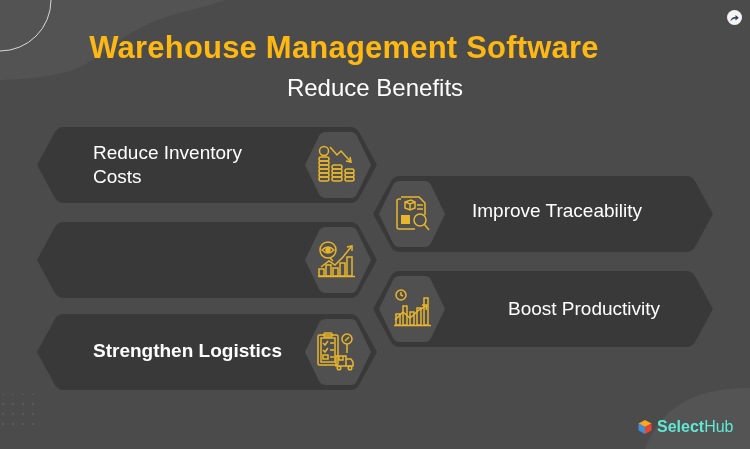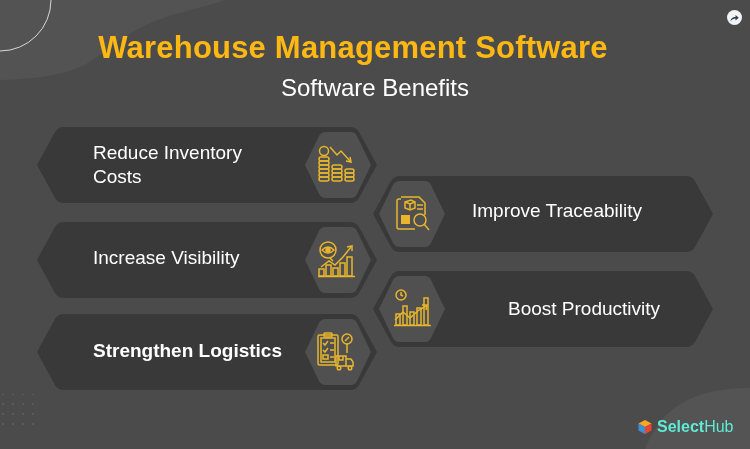--- a/index.html
+++ b/index.html
@@ -1,19 +1,19 @@
 <!DOCTYPE html>
 <html><head>
 <meta charset="utf-8">
 <style>
   html, body { margin:0; padding:0; }
   body { width:750px; height:449px; overflow:hidden; background:#4a4a4a; font-family:"Liberation Sans", sans-serif; position:relative; }
   .canvas { position:absolute; left:0; top:0; width:750px; height:449px; background:#4b4b4b; overflow:hidden; }
   .bg-blob { position:absolute; left:-60px; top:-80px; width:320px; height:160px; }
-  .title { position:absolute; left:9px; width:688px; text-align:center; top:30px; font-size:31px; font-weight:bold; color:#fdb813; letter-spacing:0.2px; }
+  .title { position:absolute; left:0; width:688px; text-align:center; top:30px; font-size:31px; font-weight:bold; color:#fdb813; letter-spacing:0.2px; }
   .subtitle { position:absolute; left:0; width:750px; text-align:center; top:74px; font-size:24px; color:#ffffff; }
   .share-btn { position:absolute; left:727px; top:10px; width:15px; height:15px; border-radius:50%; background:#f4f4f4; display:flex; align-items:center; justify-content:center; cursor:pointer; }
   .card { position:absolute; width:340px; height:78px; }
   .card svg.shape { position:absolute; left:0; top:0; }
   .card .label { position:absolute; color:#ffffff; font-size:19px; line-height:24px; }
   .card .icon { position:absolute; width:40px; height:40px; }
   .dots { position:absolute; left:2px; top:394px; }
   .logo { position:absolute; left:637px; top:418px; display:flex; align-items:center; gap:4px; }
   .logo .word { font-size:16px; color:#5eead4; }
   .logo .word b { font-weight:bold; }
@@ -44,21 +44,21 @@
         <circle cx="21" cy="20" r="1"></circle>
         <circle cx="31" cy="20" r="1"></circle>
       <circle cx="1" cy="30" r="1"></circle>
         <circle cx="11" cy="30" r="1"></circle>
         <circle cx="21" cy="30" r="1"></circle>
         <circle cx="31" cy="30" r="1"></circle>
     </g>
   </svg>
 
   <div class="title">Warehouse Management Software</div>
-  <div class="subtitle">Software Benefits</div>
+  <div class="subtitle">Reduce Benefits</div>
 
   <div class="share-btn">
     <svg width="9" height="8" viewBox="0 0 9 8">
       <path d="M0.5,7.5 C1,4 3,3 5.5,3 L5.5,1 L8.8,3.8 L5.5,6.6 L5.5,4.6 C3.5,4.6 2,5.3 0.5,7.5 Z" fill="#2c3e55"></path>
     </svg>
   </div>
 
   <div class="card" style="left:373px;top:175px;">
     <svg class="shape" width="342" height="78" viewBox="0 0 342 78">
       <path d="M0,39 L18,6 Q21,1 27,1 L313,1 Q319,1 322,6 L340,39 L322,72 Q319,77 313,77 L27,77 Q21,77 18,72 Z" fill="#393939"></path>
@@ -109,21 +109,20 @@
         <path d="M29,16 L34,17 L33,12"></path>
       </g>
     </svg>
   </div>
 
   <div class="card" style="left:37px;top:221px;">
     <svg class="shape" width="342" height="78" viewBox="0 0 342 78">
       <path d="M0,39 L18,6 Q21,1 27,1 L313,1 Q319,1 322,6 L340,39 L322,72 Q319,77 313,77 L27,77 Q21,77 18,72 Z" fill="#393939"></path>
       <path d="M268,39 L282,10 Q284,6 289,6 L314,6 Q318,6 320,10 L334,39 L320,68 Q318,72 314,72 L289,72 Q284,72 282,68 Z" fill="#505050"></path>
     </svg>
-    <div class="label" style="left:56px;top:25px;">Increase Visibility</div>
     <svg class="icon" style="left:280px;top:18px;" viewBox="0 0 40 40">
       <g fill="none" stroke="#e8b52c" stroke-width="1.5">
         <circle cx="11" cy="11" r="8"></circle>
         <path d="M5,11 Q11,5 17,11 Q11,17 5,11 Z"></path>
         <circle cx="11" cy="11" r="2" fill="#e8b52c"></circle>
         <path d="M13,19 L16,22"></path>
         <rect x="2" y="30" width="5" height="7"></rect>
         <rect x="9" y="26" width="5" height="11"></rect>
         <rect x="16" y="29" width="5" height="8"></rect>
         <rect x="23" y="24" width="5" height="13"></rect>

